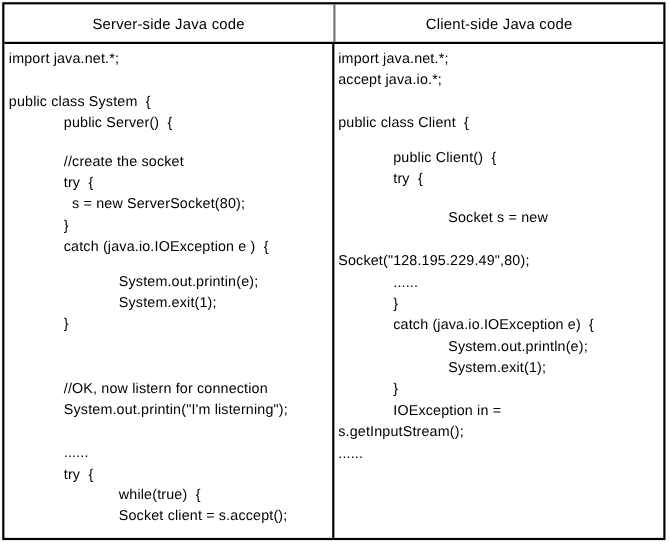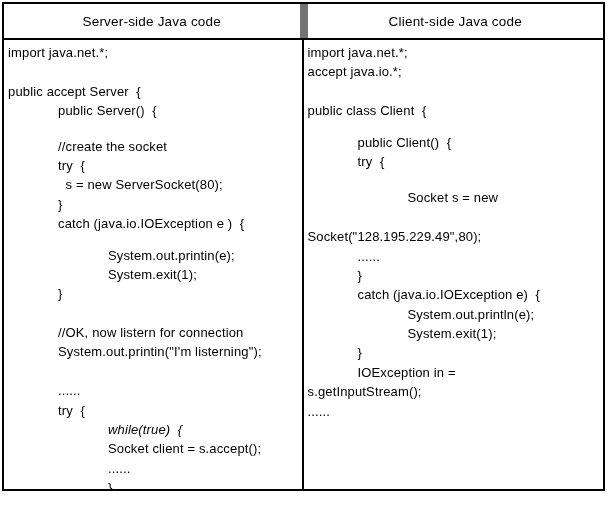--- a/index.html
+++ b/index.html
@@ -37,21 +37,21 @@
   .header-cell {
     flex: 1 1 50%;
     display: flex;
     align-items: center;
     justify-content: center;
     font-size: 13.5px;
     letter-spacing: 0.2px;
     white-space: nowrap;
   }
   .header-cell.first {
-    border-right: 8px solid #737373;
+    border-right: 2px solid #737373;
   }
   .body-row {
     display: flex;
     flex: 1 1 auto;
     min-height: 0;
   }
   .code-cell {
     flex: 1 1 50%;
     padding: 3px 2px 0 4px;
     box-sizing: border-box;
@@ -75,37 +75,37 @@
 <div class="page">
   <div class="comparison-table">
     <div class="header-row">
       <div class="header-cell first">Server-side Java code</div>
       <div class="header-cell">Client-side Java code</div>
     </div>
     <div class="body-row">
       <div class="code-cell first" id="server-code">
           <div class="code-line" style="padding-left: 0px;">import java.net.*;</div>
           <div class="code-line" style="padding-left: 0px;">&nbsp;</div>
-          <div class="code-line" style="padding-left: 0px;">public accept Server  {</div>
+          <div class="code-line" style="padding-left: 0px;">public class System  {</div>
           <div class="code-line" style="padding-left: 50px;">public Server()  {</div>
           <div class="code-line" style="padding-left: 50px; margin-top: 16px;">//create the socket</div>
           <div class="code-line" style="padding-left: 50px;">try  {</div>
           <div class="code-line" style="padding-left: 50px;">  s = new ServerSocket(80);</div>
           <div class="code-line" style="padding-left: 50px;">}</div>
           <div class="code-line" style="padding-left: 50px;">catch (java.io.IOException e )  {</div>
           <div class="code-line" style="padding-left: 100px; margin-top: 12px;">System.out.printin(e);</div>
           <div class="code-line" style="padding-left: 100px;">System.exit(1);</div>
           <div class="code-line" style="padding-left: 50px;">}</div>
           <div class="code-line" style="padding-left: 0px;">&nbsp;</div>
-          <div class="code-line" style="padding-left: 50px;">//OK, now listern for connection</div>
+          <div class="code-line" style="padding-left: 50px; margin-top: 20px;">//OK, now listern for connection</div>
           <div class="code-line" style="padding-left: 50px;">System.out.printin("I'm listerning");</div>
           <div class="code-line" style="padding-left: 0px;">&nbsp;</div>
           <div class="code-line" style="padding-left: 50px;">......</div>
           <div class="code-line" style="padding-left: 50px;">try  {</div>
-          <div class="code-line" style="padding-left: 100px; font-style: italic;">while(true)  {</div>
+          <div class="code-line" style="padding-left: 100px;">while(true)  {</div>
           <div class="code-line" style="padding-left: 100px;">Socket client = s.accept();</div>
           <div class="code-line" style="padding-left: 100px;">......</div>
           <div class="code-line" style="padding-left: 100px;">}</div>
           <div class="code-line" style="padding-left: 50px;">}</div>
         </div>
       <div class="code-cell" id="client-code">
           <div class="code-line" style="padding-left: 0px;">import java.net.*;</div>
           <div class="code-line" style="padding-left: 0px;">accept java.io.*;</div>
           <div class="code-line" style="padding-left: 0px;">&nbsp;</div>
           <div class="code-line" style="padding-left: 0px;">public class Client  {</div>

